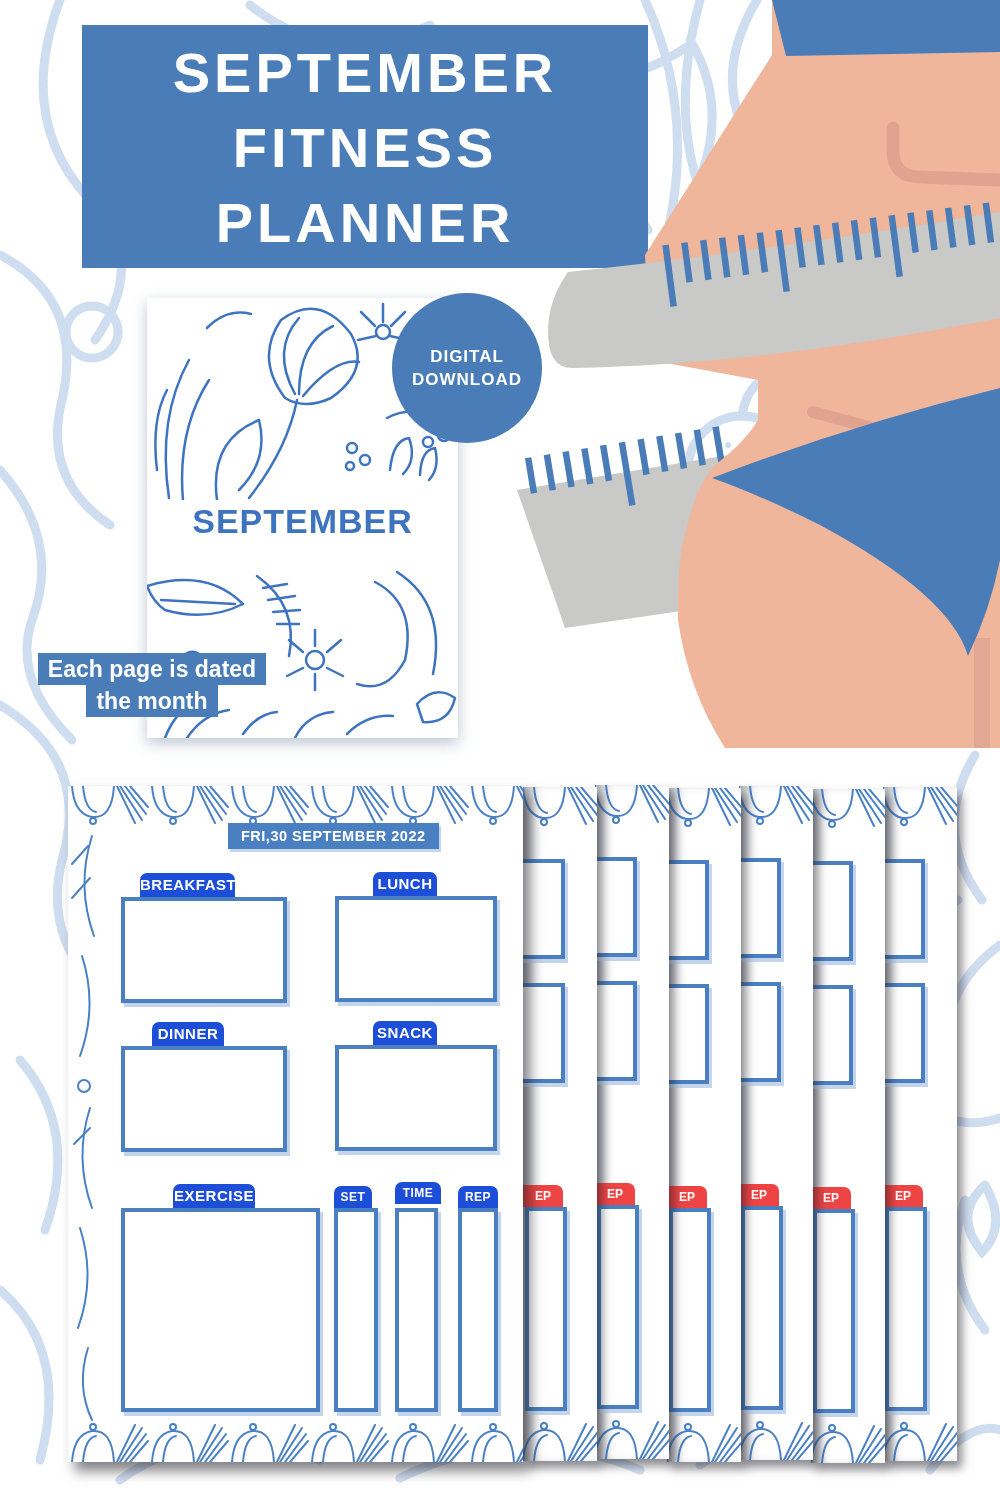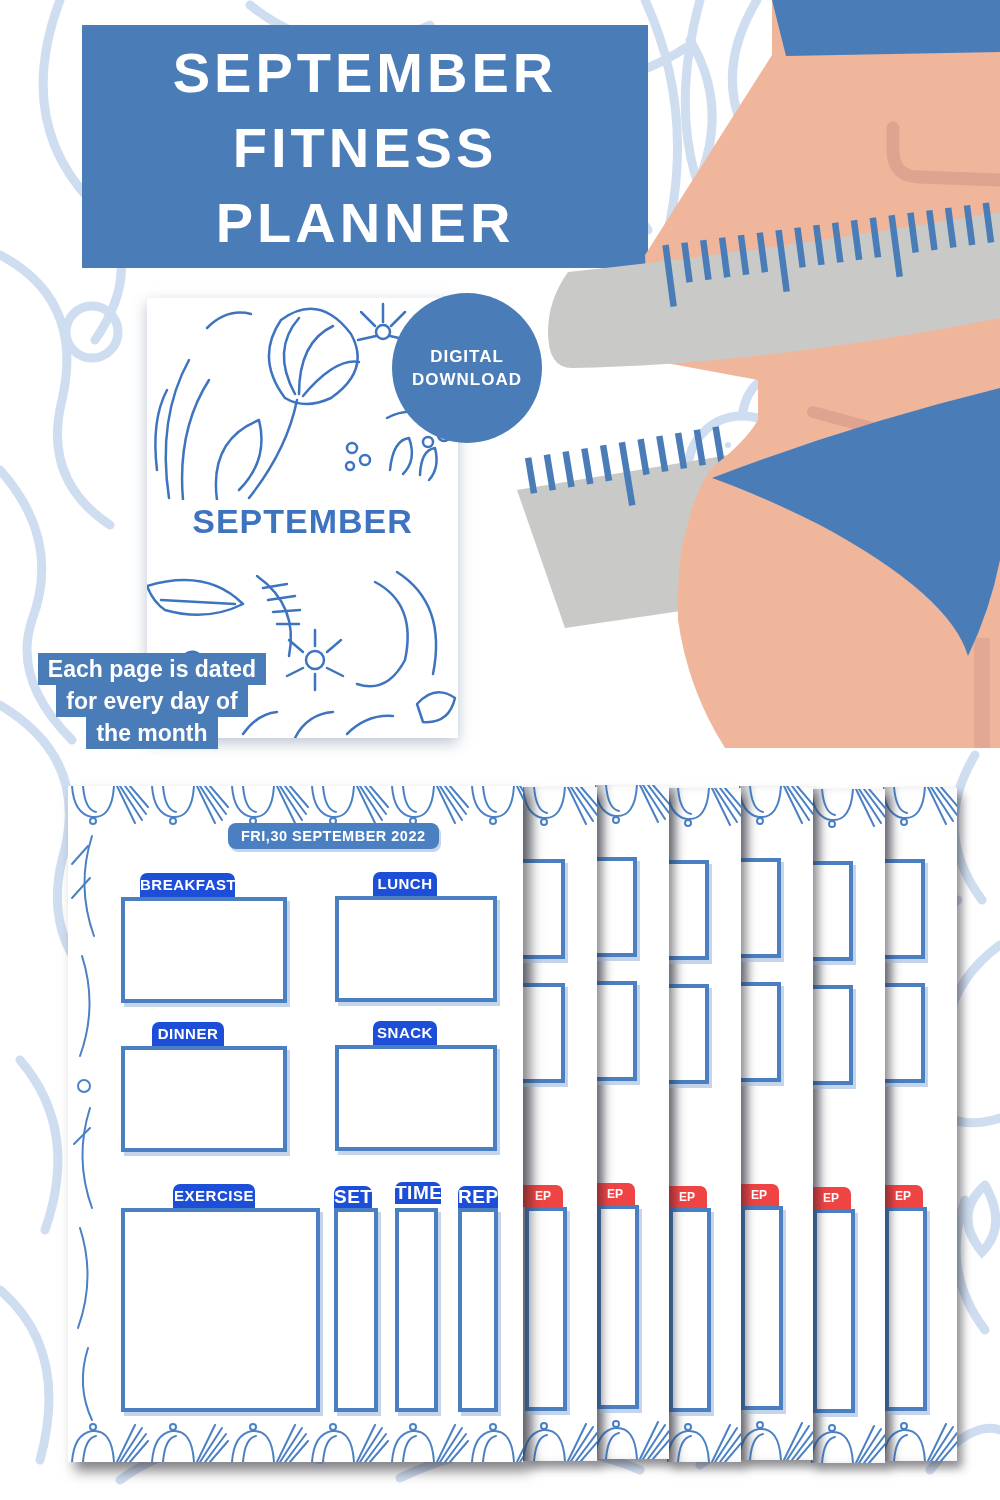--- a/index.html
+++ b/index.html
@@ -37,26 +37,26 @@
         box-shadow:7px 9px 12px rgba(25,25,35,.55);z-index:20;}
   .sliver{position:absolute;width:74px;height:674px;background:#ffffff;overflow:hidden;
           box-shadow:5px 7px 9px rgba(25,25,35,.5), inset 14px 0 12px -6px rgba(40,45,60,.40);}
   .frag{position:absolute;left:-12px;width:54px;height:100px;border:4px solid #4a7fc2;
         box-shadow:3px 4px 0 #c3d4eb;background:#fff;box-sizing:border-box;}
   .sl-tab{position:absolute;left:0;top:398px;width:40px;height:22px;background:#ef4444;
           border-radius:0 7px 0 0;color:#fff;font-size:12px;font-weight:bold;text-align:center;line-height:22px;}
   .sl-box{position:absolute;left:2px;top:420px;width:42px;height:204px;border:4px solid #4a7fc2;
           box-shadow:3px 4px 0 #c3d4eb;background:#fff;box-sizing:border-box;}
 
-  .date-badge{position:absolute;left:160px;top:37px;height:26px;background:#4a7fc2;border-radius:8px;
+  .date-badge{position:absolute;left:160px;top:37px;height:26px;background:#4a7fc2;border-radius:0;
               color:#fff;font-size:14.5px;font-weight:bold;line-height:26px;padding:0 13px;
               letter-spacing:.5px;white-space:nowrap;box-shadow:2px 3px 0 #c3d4eb;}
   .tab{position:absolute;background:#1d4ed8;color:#fff;font-weight:bold;text-align:center;
        border-radius:7px 7px 0 0;height:24px;line-height:24px;font-size:15px;letter-spacing:.5px;}
-  .tab.small{height:22px;line-height:22px;font-size:19px;}
+  .tab.small{height:22px;line-height:22px;font-size:12px;}
   .box{position:absolute;border:4px solid #4a7fc2;background:#fff;box-sizing:border-box;
        box-shadow:3px 4px 0 #c3d4eb;}
 </style>
 </head>
 <body>
 
 <div class="canvas">
 
   <svg width="0" height="0" style="position:absolute">
     <defs>
@@ -232,21 +232,20 @@
     </svg>
   </div>
 
   <div class="badge">
     <div>DIGITAL</div>
     <div>DOWNLOAD</div>
   </div>
 
   <div class="callout">
     <div class="cl"><span>Each page is dated</span></div>
-    <div class="cl"><span>for every day of</span></div>
     <div class="cl"><span>the month</span></div>
   </div>
 
   <div class="sliver" style="left:523px;top:787px;z-index:19">
     <svg class="abs" style="left:0;top:0" width="74" height="40" viewBox="0 0 74 40">
         <use href="#bmb" x="-4"></use>
       </svg>
     <svg class="abs" style="left:0;top:634px" width="74" height="40" viewBox="0 0 74 40">
         <use href="#bm" x="-4"></use>
       </svg>

